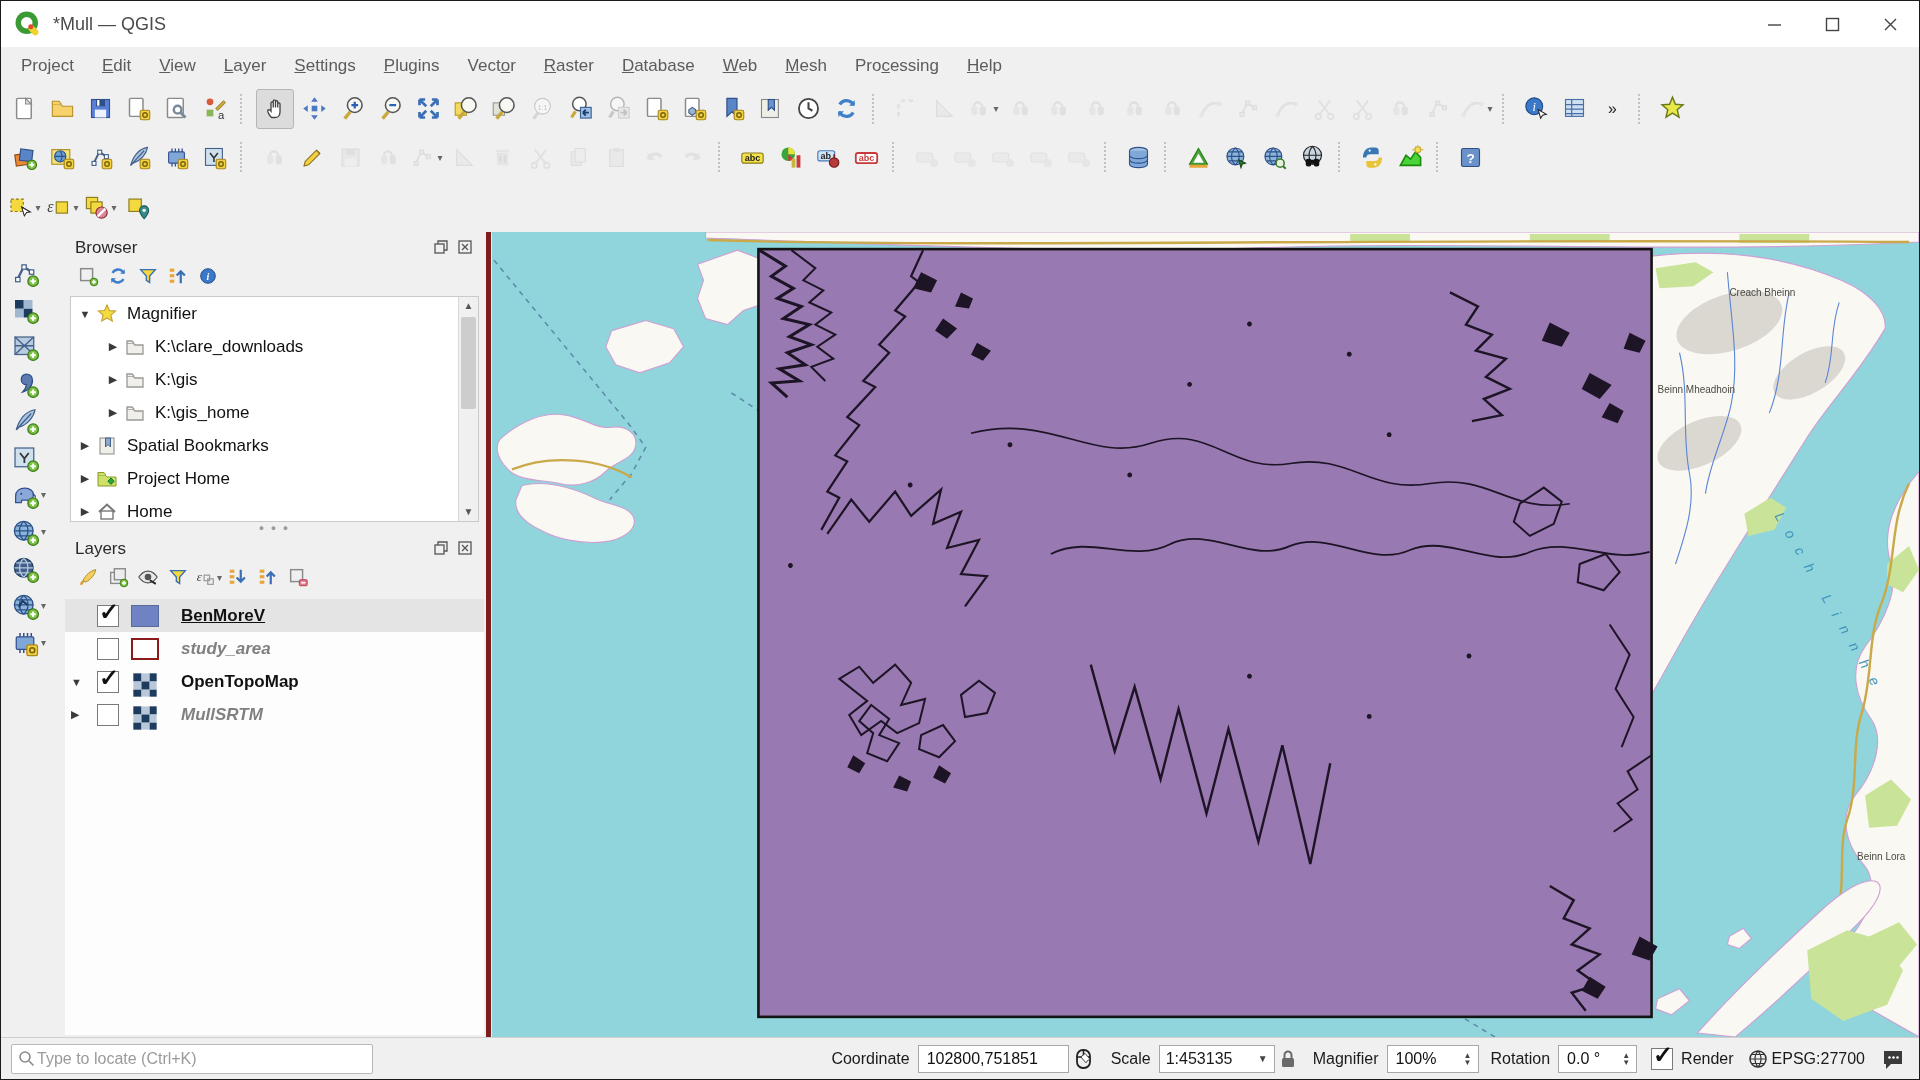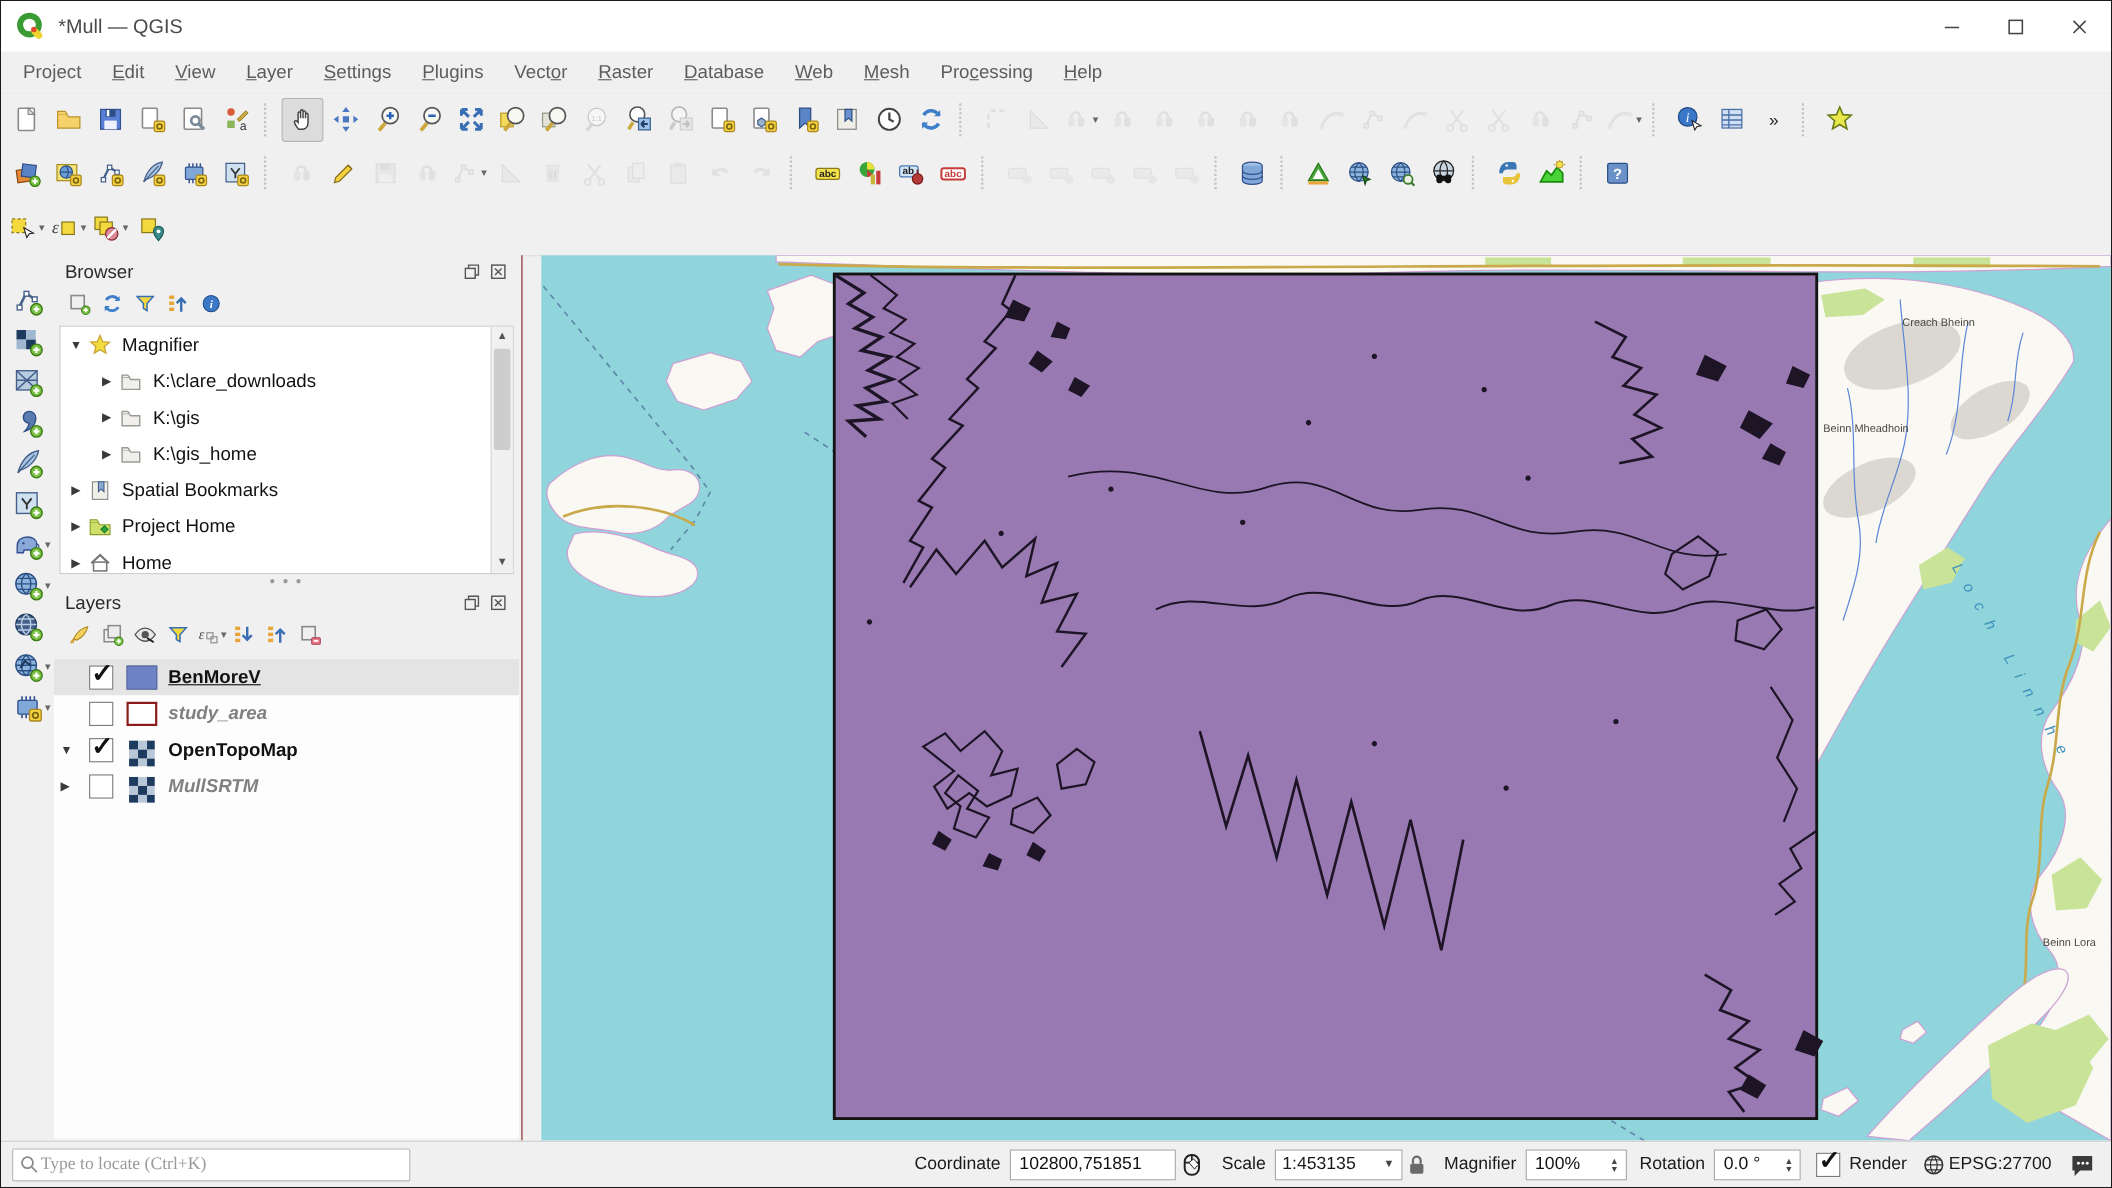--- a/index.html
+++ b/index.html
@@ -24,21 +24,21 @@
   .tbtn svg{width:27px;height:27px;}
   .tbtn.active{background:#dcdcdc;border:1px solid #b5b5b5;}
   .tbtn.faded svg{filter:grayscale(1) opacity(.38);}
   .dd{font-size:10px;color:#666;margin-left:1px;}
   .sep{width:6px;height:30px;border-left:2px dotted #c2c2c2;margin:0 7px;}
   
   #main{position:absolute;left:0;top:231px;right:0;bottom:42px;}
   #dock{position:absolute;left:0;top:0;width:62px;bottom:0;background:#f0f0f0;border-right:1px solid #e0e0e0;padding-top:22px;}
   .dockbtn{display:flex;align-items:center;height:37px;padding-left:9px;}
   .dockbtn svg{width:30px;height:30px;}
-  #panels{position:absolute;left:46px;top:0;width:428px;bottom:0;background:#f0f0f0;border-right:1px solid #7f1d1d;box-sizing:border-box;}
+  #panels{position:absolute;left:62px;top:0;width:428px;bottom:0;background:#f0f0f0;border-right:5px solid #7f1d1d;box-sizing:border-box;}
   .panel-head{display:flex;align-items:center;padding:6px 10px 2px 12px;}
   .panel-title{font-size:17px;color:#2a2a2a;flex:1;}
   .phbtn{width:18px;height:16px;margin-left:6px;}
   .phbtn svg{width:14px;height:14px;stroke:#555;fill:none;stroke-width:1.3;}
   .ptools{display:flex;align-items:center;padding:2px 8px 4px 10px;}
   .ptbtn{width:30px;height:28px;display:flex;align-items:center;justify-content:center;}
   .ptbtn svg{width:22px;height:22px;}
   #browser-panel{position:absolute;left:0;top:0;right:0;height:294px;}
   #btree{position:absolute;left:7px;right:7px;top:64px;bottom:4px;background:#fff;border:1px solid #cacaca;overflow:hidden;}
   .trow{display:flex;align-items:center;height:33px;font-size:17px;color:#111;}
@@ -50,38 +50,38 @@
   #sthumb{position:absolute;left:2px;right:2px;top:20px;height:92px;background:#cdcdcd;border-radius:2px;}
   #panel-divider{position:absolute;left:0;right:0;top:294px;height:7px;text-align:center;color:#9a9a9a;font-size:9px;line-height:5px;letter-spacing:2px;}
   #layers-panel{position:absolute;left:0;top:301px;right:0;bottom:0;}
   #llist{position:absolute;left:2px;right:2px;top:66px;bottom:2px;background:#fdfdfd;}
   .lrow{position:relative;display:flex;align-items:center;height:33px;font-size:17px;}
   .lrow.sel{background:#e4e4e4;}
   .larrow{width:18px;margin-left:6px;font-size:11px;color:#3a3a3a;flex:none;}
   .lcheck{width:20px;height:20px;background:#fff;border:1.4px solid #7a7a7a;flex:none;margin-left:8px;position:relative;}
   .lcheck span{position:absolute;left:1px;top:-8px;font-size:24px;font-weight:bold;color:#111;}
   .lswatch{width:28px;height:22px;flex:none;margin-left:12px;box-sizing:border-box;}
-  .lname{margin-left:10px;color:#111;}
+  .lname{margin-left:22px;color:#111;}
   
   #canvas{position:absolute;left:491px;top:0;right:0;bottom:0;}
   #map{display:block;width:100%;height:100%;}
   .land{fill:#f9f8f3;stroke:#cf9fd4;stroke-width:1.1;}
   .green{fill:#c9e398;stroke:none;}
   .hill{fill:#c2bcb4;opacity:.55;}
   .stream{fill:none;stroke:#5b85d6;stroke-width:1.1;}
   .road{fill:none;stroke:#c9a94a;stroke-width:2.4;}
   .ferry{fill:none;stroke:#5d87ab;stroke-width:1.5;stroke-dasharray:5 5;}
   .ct{fill:none;stroke:#1d1426;}
   .ctf{fill:#1d1426;stroke:none;}
   .mlab{font-size:10px;fill:#4a4a42;}
   
   #statusbar{position:absolute;left:0;bottom:0;right:0;height:42px;background:#f0f0f0;border-top:1px solid #cfcfcf;
              display:flex;align-items:center;padding:0 10px;box-sizing:border-box;font-size:16px;color:#1a1a1a;}
   #locator{width:348px;height:28px;background:#fff;border:1px solid #b8b8b8;border-radius:2px;display:flex;align-items:center;padding:0 6px;}
-  #locator input{border:0;outline:0;flex:1;font-size:16px;font-family:Liberation Serif, serif;color:#333;background:transparent;}
+  #locator input{border:0;outline:0;flex:1;font-size:16px;font-family:Liberation Sans, sans-serif;color:#333;background:transparent;}
   #locator input::placeholder{color:#9a9a9a;}
   .sspace{flex:1;}
   .slabel{margin:0 8px 0 12px;}
   .sfield{height:28px;background:#fff;border:1px solid #a8a8a8;display:flex;align-items:center;padding:0 6px;box-sizing:border-box;}
   .sfield input{border:0;outline:0;width:100%;font-size:16px;font-family:"Liberation Sans",sans-serif;color:#111;background:transparent;}
   .combo-arrow{font-size:10px;color:#444;margin-left:10px;}
   .spin{display:flex;flex-direction:column;margin-left:6px;line-height:7px;}
   .spin span{font-size:8px;color:#444;}
   .sbicon{margin:0 4px;display:flex;align-items:center;}
   #render-check{width:20px;height:20px;background:#fff;border:1.4px solid #7a7a7a;position:relative;margin:0 8px 0 14px;}

